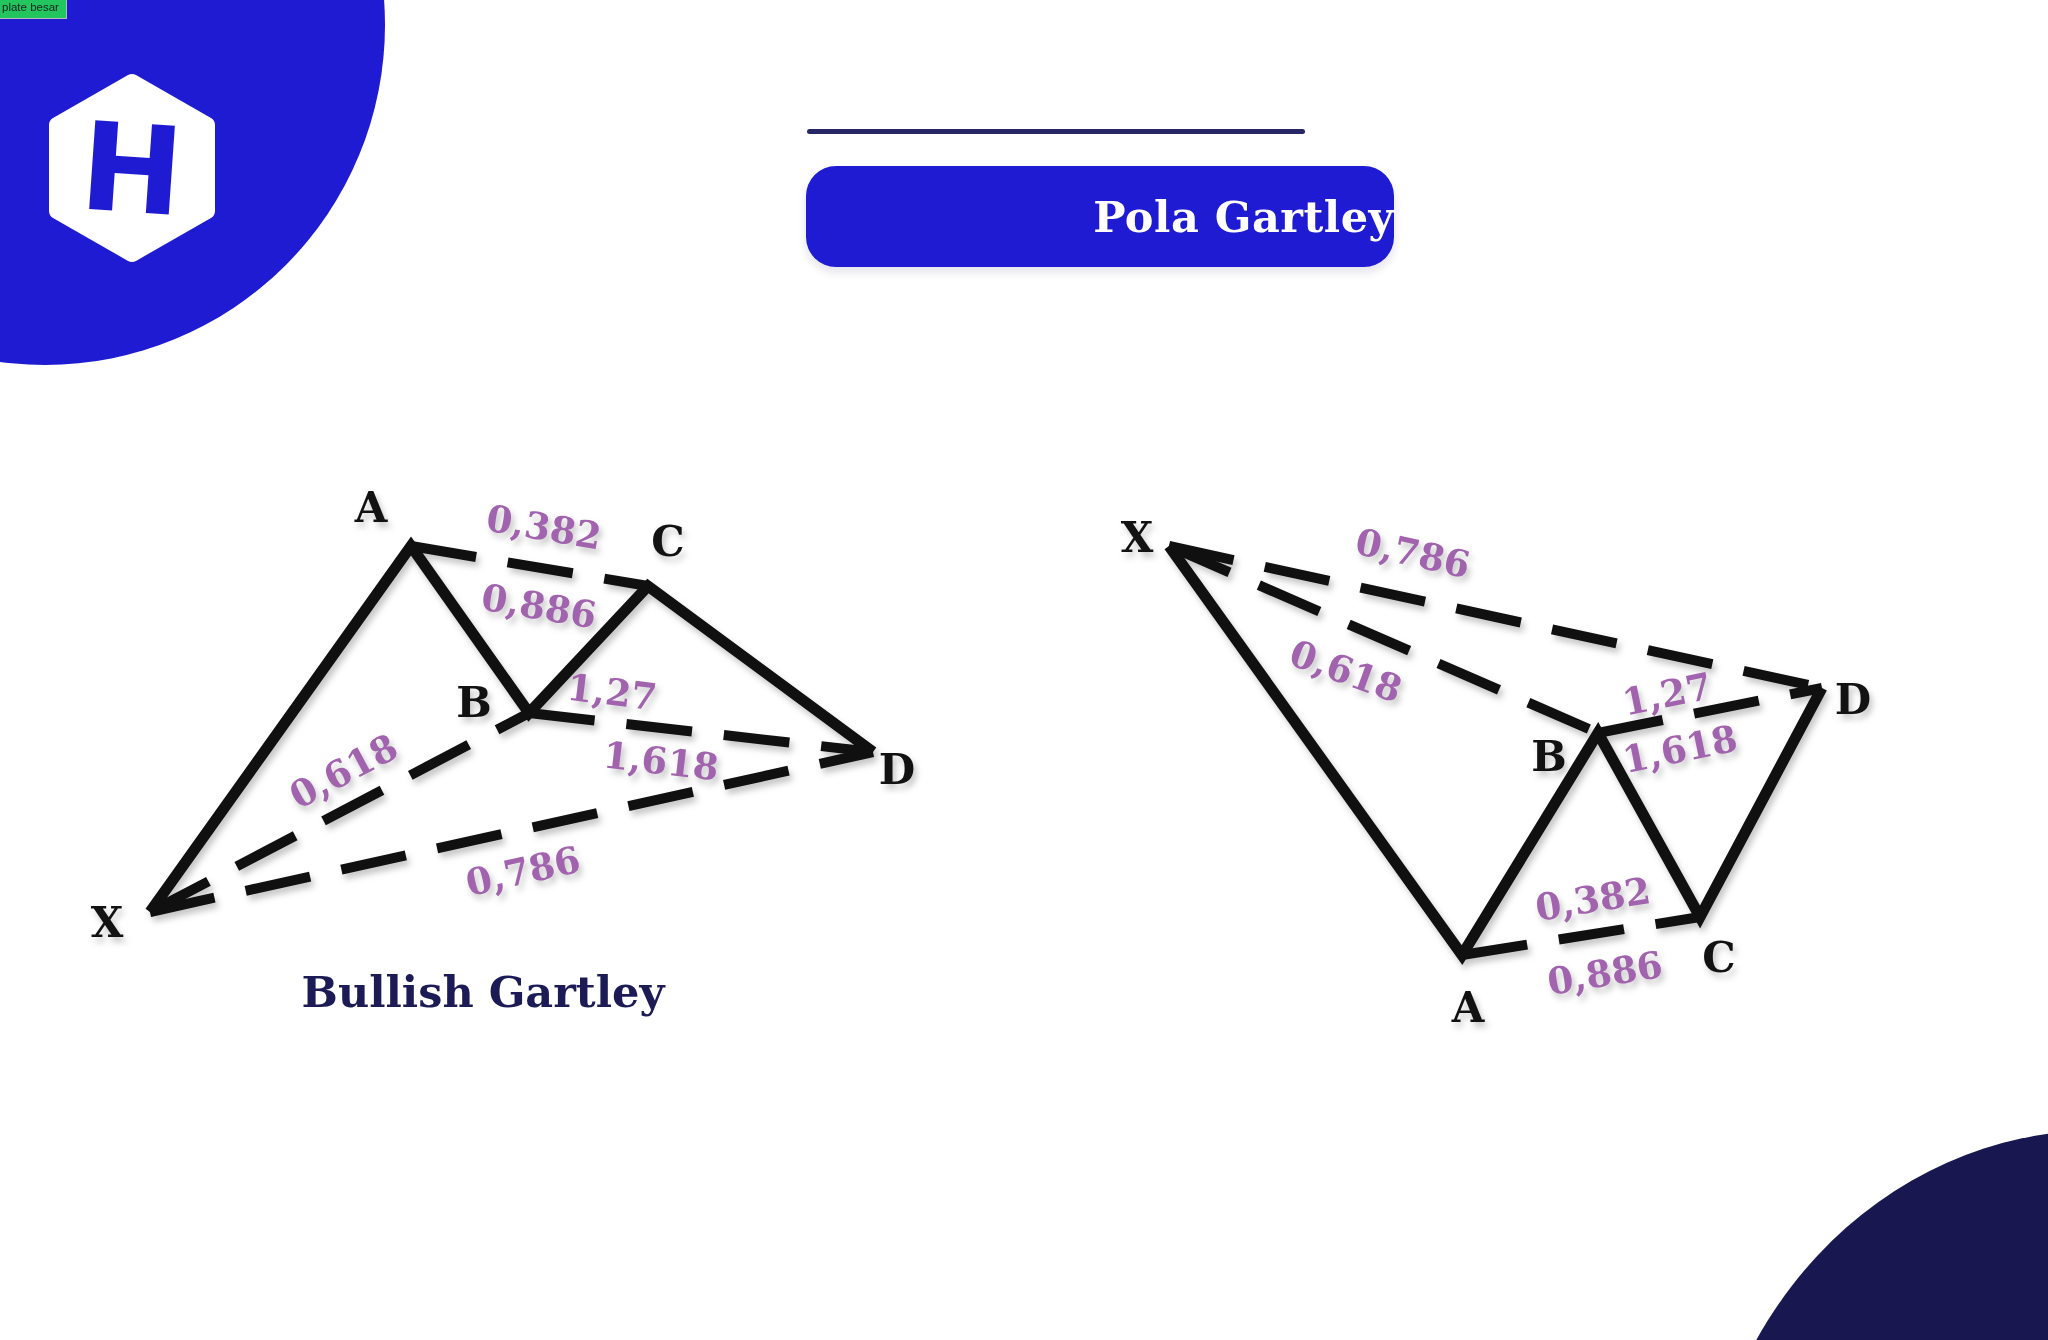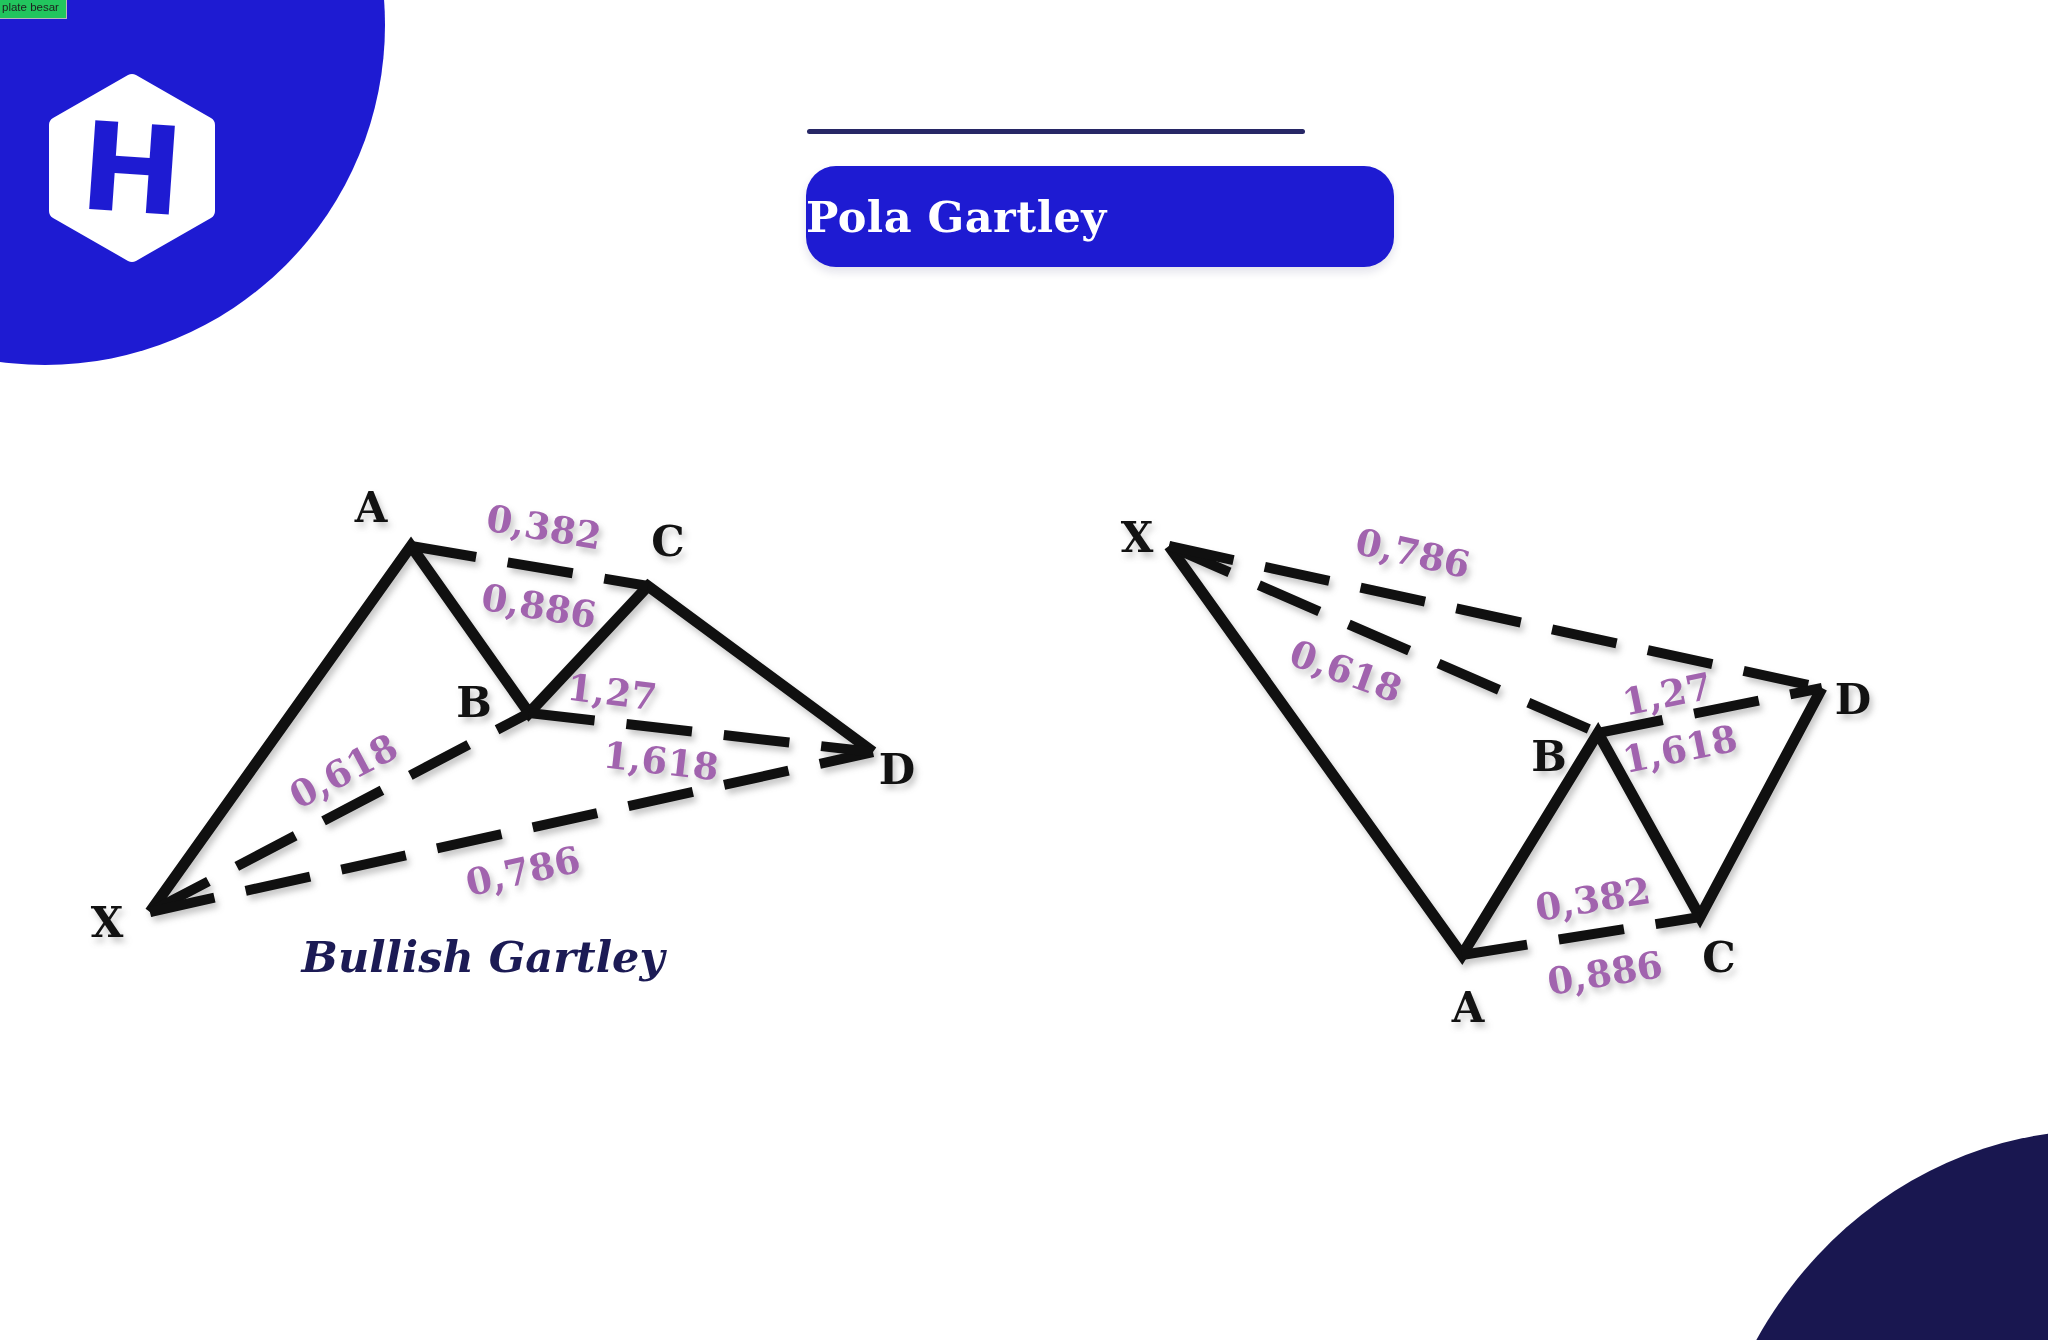--- a/index.html
+++ b/index.html
@@ -52,21 +52,21 @@
     fill: #1e1bd2;
   }
 
   
   .title-pill {
     position: absolute;
     left: 806px; top: 166px;
     width: 588px; height: 101px;
     background: #1e1bd2;
     border-radius: 30px;
-    display: flex; align-items: center; justify-content: flex-start;
+    display: flex; align-items: center; justify-content: flex-end;
     box-shadow: 0 5px 10px rgba(20,20,80,0.12);
   }
   .title-pill span {
     color: #ffffff;
     font-family: "DejaVu Serif", serif;
     font-weight: bold;
     font-size: 43px;
     letter-spacing: 0.5px;
   }
   .pill-artifact-line {
@@ -79,21 +79,21 @@
   }
   .diagram-title {
     position: absolute;
     transform: translate(-50%, -50%);
     color: #1c1b55;
     font-family: "DejaVu Serif", serif;
     font-weight: bold;
     font-size: 43px;
     white-space: nowrap;
   }
-  .diagram-title.bullish { left: 483px; top: 957px; font-style: italic; }
+  .diagram-title.bullish { left: 483px; top: 992px; }
   .diagram-title.bearish { left: 1546px; top: 1103px; }
 
   .corner-tooltip {
     position: absolute;
     left: 0; top: 0;
     height: 16px;
     padding: 0 7px 2px 2px;
     background: #22c55e;
     border: 1px solid #b9b9b9;
     border-left: none; border-top: none;

